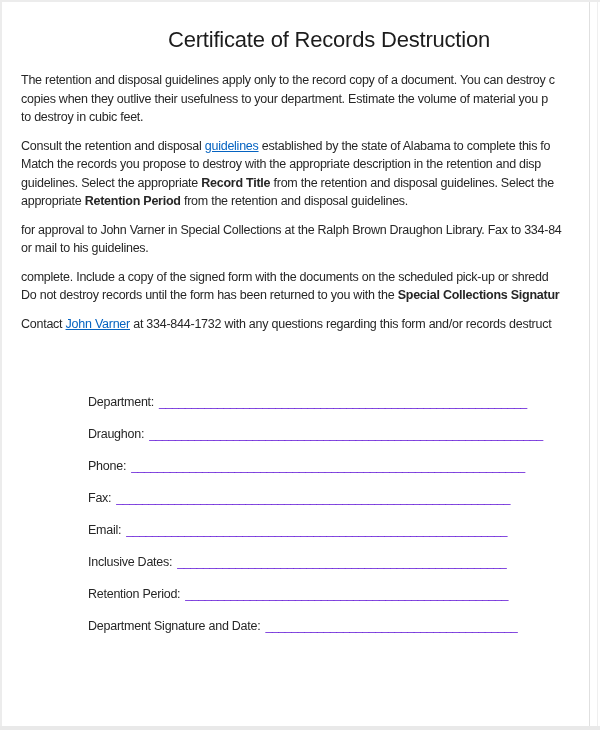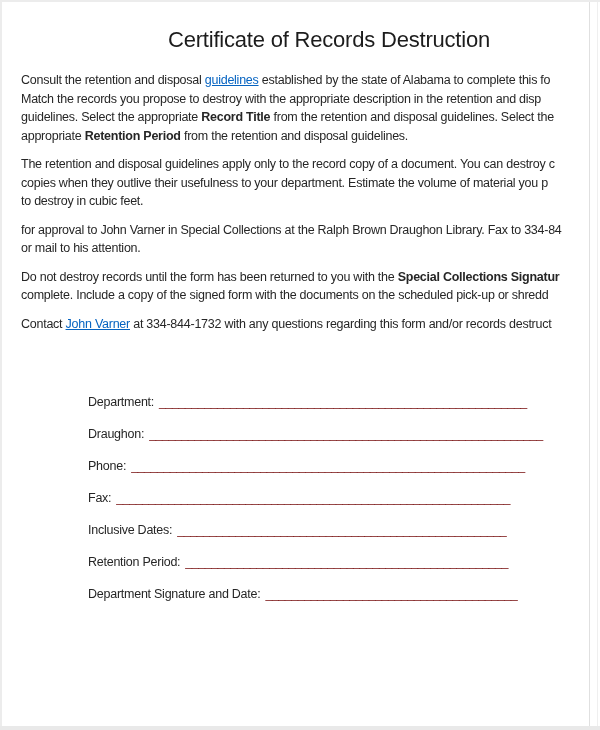--- a/index.html
+++ b/index.html
@@ -43,21 +43,21 @@
     top: 393px;
     left: 88px;
     width: 500px;
     overflow: hidden;
     font-size: 12.5px;
     letter-spacing: -0.25px;
     line-height: 18.5px;
   }
   .row { white-space: nowrap; margin: 0 0 13.5px 0; }
   .label { margin-right: 5px; }
-  .blank { color: #7f1d1d; letter-spacing: -0.5px; }
+  .blank { color: #6d28d9; letter-spacing: -0.5px; }
   .edge { position: absolute; }
   .edge-top    { top: 0; left: 0; width: 600px; height: 2px; background: #ececec; }
   .edge-left   { top: 0; left: 0; width: 2px; height: 730px; background: #ececec; }
   .edge-bottom { left: 0; top: 726px; width: 600px; height: 4px; background: #e9e9e9; }
   .edge-right-1 { top: 2px; left: 589px; width: 1px; height: 724px; background: #e0e0e0; }
   .edge-right-2 { top: 2px; left: 597px; width: 1px; height: 724px; background: #efefef; }
 </style>
 </head>
 <body>
 
@@ -65,45 +65,46 @@
   <div class="edge edge-top"></div>
   <div class="edge edge-left"></div>
   <div class="edge edge-right-1"></div>
   <div class="edge edge-right-2"></div>
   <div class="edge edge-bottom"></div>
 
   <h1 class="title">Certificate of Records Destruction</h1>
 
   <div class="content" id="paragraphs">
       <div class="paragraph">
+        <div class="line"><span class="">The retention and disposal guidelines apply only to the record copy of a document. You can destroy c</span></div>
+        <div class="line"><span class="">copies when they outlive their usefulness to your department. Estimate the volume of material you p</span></div>
+        <div class="line"><span class="">to destroy in cubic feet.</span></div>
+      </div>
+      <div class="paragraph">
         <div class="line"><span class="">Consult the retention and disposal </span><a class="link" href="#">guidelines</a><span class=""> established by the state of Alabama to complete this fo</span></div>
         <div class="line"><span class="">Match the records you propose to destroy with the appropriate description in the retention and disp</span></div>
         <div class="line"><span class="">guidelines. Select the appropriate </span><span class="b">Record Title</span><span class=""> from the retention and disposal guidelines. Select the</span></div>
         <div class="line"><span class="">appropriate </span><span class="b">Retention Period</span><span class=""> from the retention and disposal guidelines.</span></div>
       </div>
       <div class="paragraph">
-        <div class="line"><span class="">The retention and disposal guidelines apply only to the record copy of a document. You can destroy c</span></div>
-        <div class="line"><span class="">copies when they outlive their usefulness to your department. Estimate the volume of material you p</span></div>
-        <div class="line"><span class="">to destroy in cubic feet.</span></div>
+        <div class="line"><span class="">for approval to John Varner in Special Collections at the Ralph Brown Draughon Library. Fax to 334-84</span></div>
+        <div class="line"><span class="">or mail to his guidelines.</span></div>
       </div>
       <div class="paragraph">
-        <div class="line"><span class="">for approval to John Varner in Special Collections at the Ralph Brown Draughon Library. Fax to 334-84</span></div>
-        <div class="line"><span class="">or mail to his attention.</span></div>
-      </div>
-      <div class="paragraph">
+        <div class="line"><span class="">complete. Include a copy of the signed form with the documents on the scheduled pick-up or shredd</span></div>
         <div class="line"><span class="">Do not destroy records until the form has been returned to you with the </span><span class="b">Special Collections Signatur</span></div>
-        <div class="line"><span class="">complete. Include a copy of the signed form with the documents on the scheduled pick-up or shredd</span></div>
       </div>
       <div class="paragraph">
         <div class="line"><span class="">Contact </span><a class="link" href="#">John Varner</a><span class=""> at 334-844-1732 with any questions regarding this form and/or records destruct</span></div>
       </div>
     </div>
 
   <div class="form" id="form-fields">
       <div class="row"><span class="label">Department:</span><span class="blank">_________________________________________________________</span></div>
       <div class="row"><span class="label">Draughon:</span><span class="blank">_____________________________________________________________</span></div>
       <div class="row"><span class="label">Phone:</span><span class="blank">_____________________________________________________________</span></div>
       <div class="row"><span class="label">Fax:</span><span class="blank">_____________________________________________________________</span></div>
+      <div class="row"><span class="label">Email:</span><span class="blank">___________________________________________________________</span></div>
       <div class="row"><span class="label">Inclusive Dates:</span><span class="blank">___________________________________________________</span></div>
       <div class="row"><span class="label">Retention Period:</span><span class="blank">__________________________________________________</span></div>
       <div class="row"><span class="label">Department Signature and Date:</span><span class="blank">_______________________________________</span></div>
     </div>
 </div>
 
 </body></html>

